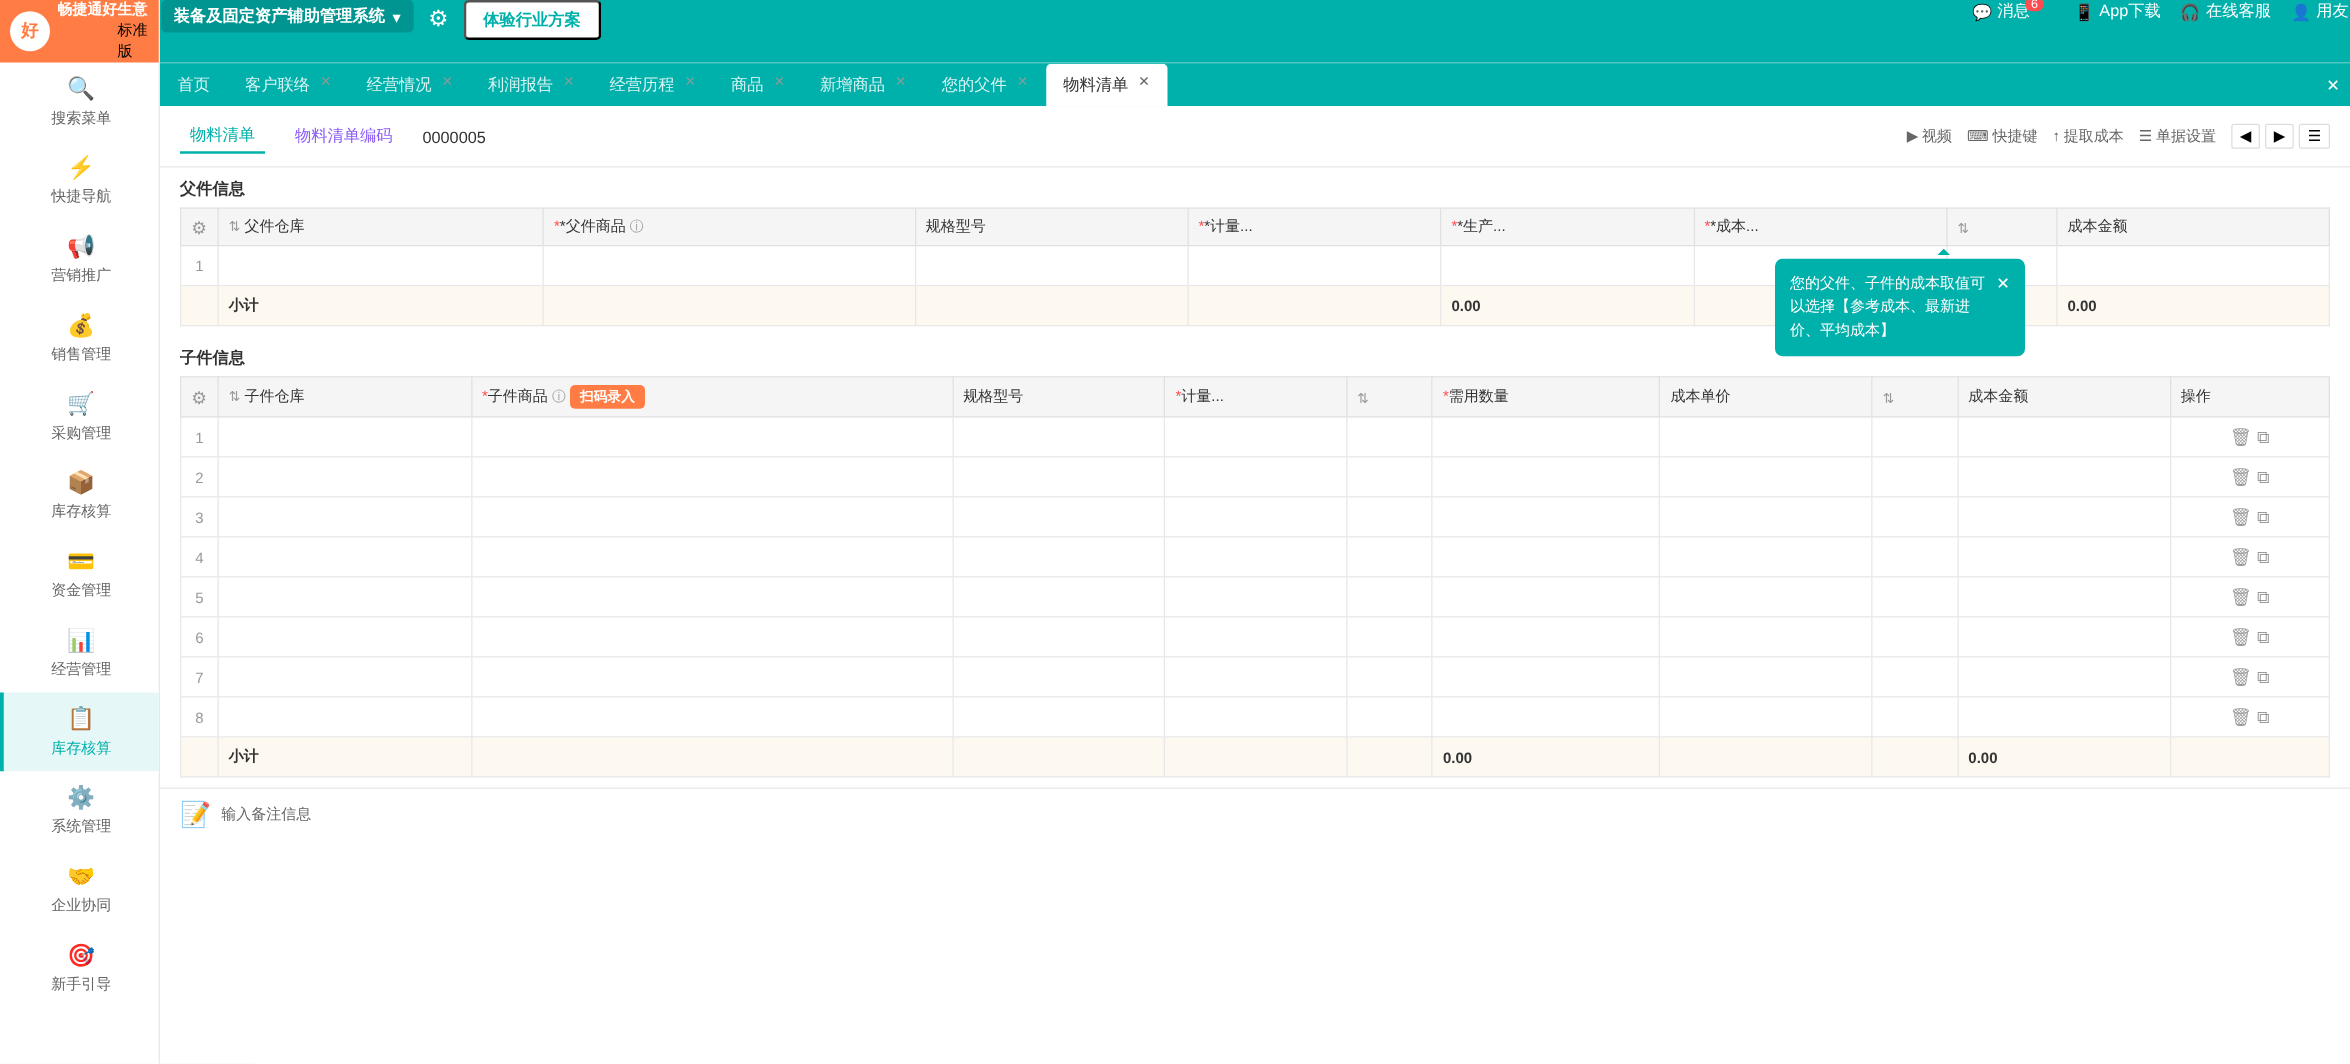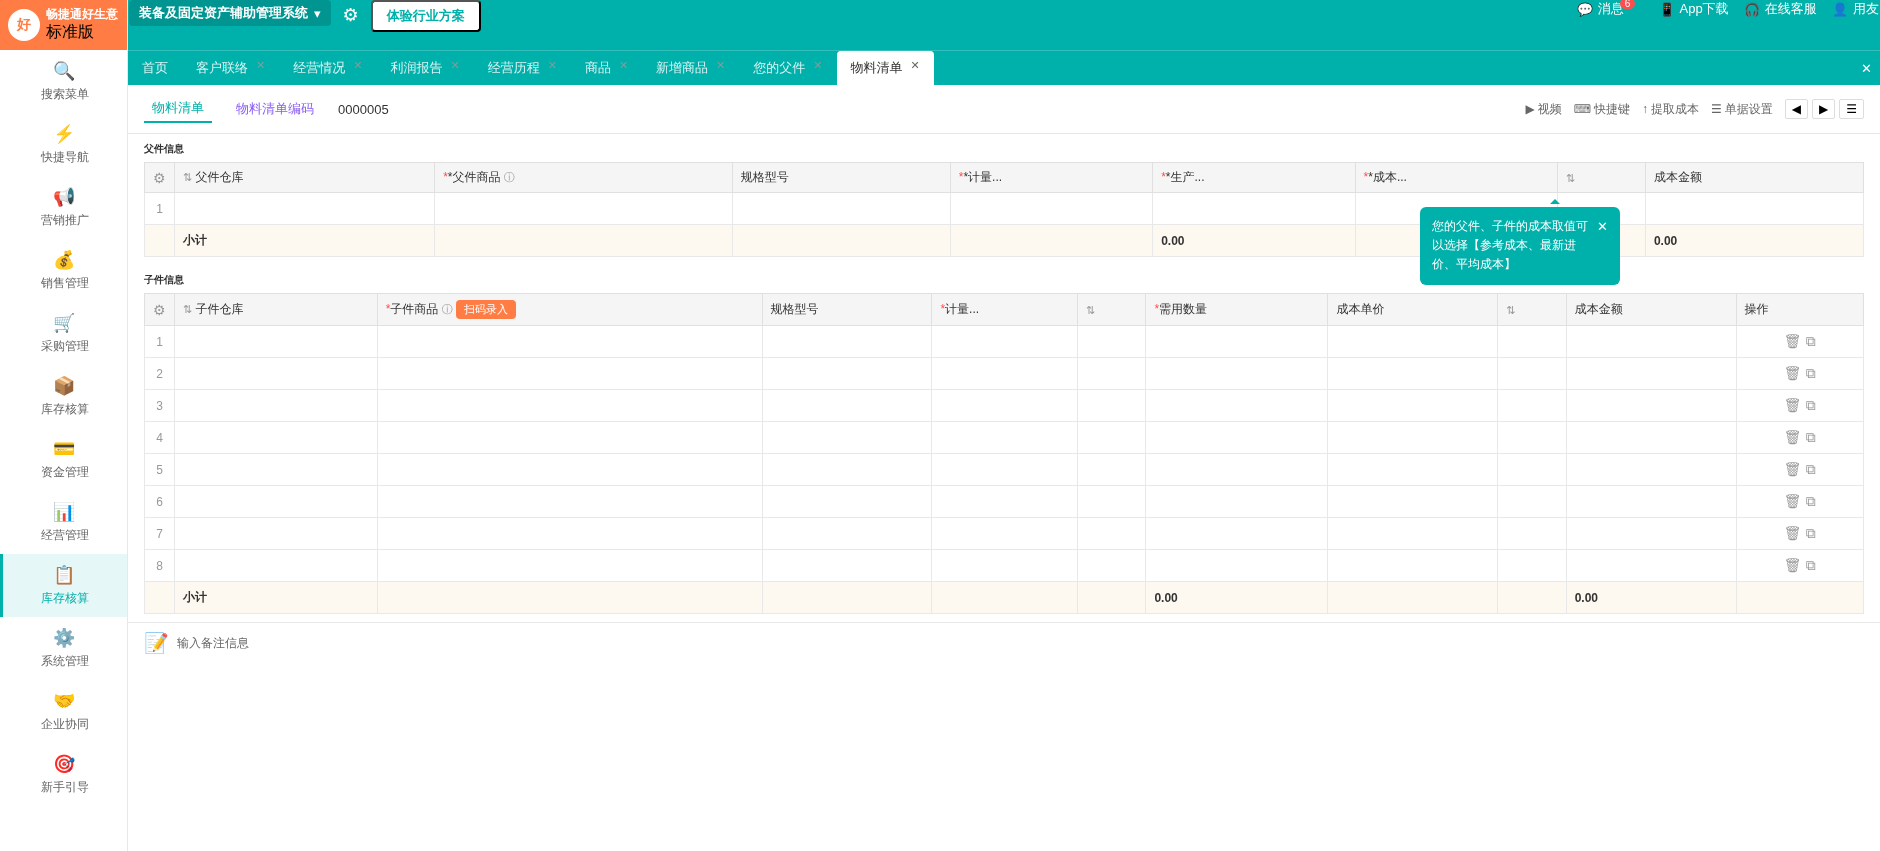--- a/index.html
+++ b/index.html
@@ -3,21 +3,21 @@
   <meta charset="utf-8">
   <style>
     * { box-sizing: border-box; margin: 0; padding: 0; }
     body { font-family: 'Microsoft YaHei', Arial, sans-serif; font-size: 13px; background: #f5f5f5; display: flex; height: 851px; overflow: hidden; }
 
     
     .sidebar { width: 128px; background: #fff; display: flex; flex-direction: column; border-right: 1px solid #e8e8e8; flex-shrink: 0; }
     .sidebar-logo { background: #ff7d45; padding: 10px 8px; display: flex; align-items: center; gap: 6px; height: 50px; }
     .sidebar-logo-icon { width: 32px; height: 32px; background: #fff; border-radius: 50%; display: flex; align-items: center; justify-content: center; color: #ff7d45; font-weight: bold; font-size: 14px; flex-shrink: 0; }
     .sidebar-logo-text { color: #fff; font-size: 12px; line-height: 1.3; font-weight: bold; }
-    .sidebar-logo-sub { font-size: 16px; font-weight: normal; }
+    .sidebar-logo-sub { font-size: 12px; font-weight: normal; margin-left: 48px; }
     .sidebar-item { display: flex; flex-direction: column; align-items: center; padding: 10px 4px; cursor: pointer; color: #666; font-size: 12px; gap: 4px; border-left: 3px solid transparent; }
     .sidebar-item.active { color: #00b0aa; background: #e6f7f7; border-left: 3px solid #00b0aa; }
     .sidebar-item .icon { font-size: 18px; }
 
     
     .main { flex: 1; display: flex; flex-direction: column; overflow: hidden; }
 
     
     .topbar { background: #00b0aa; height: 50px; display: flex; align-items: flex-start; padding: 0 1px; gap: 8px; flex-shrink: 0; }
     .topbar-title { color: #fff; font-size: 13px; background: rgba(0,0,0,0.15); padding: 4px 10px; border-radius: 4px; display: flex; align-items: center; gap: 6px; }
@@ -44,35 +44,35 @@
     .page-header-tab { font-size: 13px; color: #8b5cf6; cursor: pointer; padding: 4px 8px; }
     .page-header-tab.active { color: #00b0aa; border-bottom: 2px solid #00b0aa; }
     .page-header-code { font-size: 13px; color: #333; }
     .page-header-right { margin-left: auto; display: flex; align-items: center; gap: 12px; color: #666; font-size: 12px; }
     .page-header-right-item { display: flex; align-items: center; gap: 3px; cursor: pointer; }
     .page-nav-btns { display: flex; gap: 4px; }
     .page-nav-btn { border: 1px solid #ddd; background: #fff; padding: 2px 6px; cursor: pointer; font-size: 12px; border-radius: 2px; }
 
     
     .section { padding: 8px 16px; }
-    .section-title { font-size: 10px; font-weight: bold; color: #333; margin-bottom: 6px; }
+    .section-title { font-size: 13px; font-weight: bold; color: #333; margin-bottom: 6px; }
 
     
     .data-table { width: 100%; border-collapse: collapse; font-size: 12px; }
     .data-table th { background: #f5f5f5; border: 1px solid #e0e0e0; padding: 6px 8px; color: #333; font-weight: normal; text-align: left; white-space: nowrap; }
     .data-table td { border: 1px solid #e8e8e8; padding: 4px 8px; color: #333; height: 32px; }
     .data-table .row-num { color: #999; text-align: center; width: 30px; }
     .data-table .subtotal { background: #fef9f0; font-weight: bold; }
     .data-table .subtotal td { border-top: 1px solid #e0c080; }
     .required { color: #ff4d4f; }
     .th-icon { font-size: 11px; color: #999; }
     .settings-icon { font-size: 14px; color: #999; cursor: pointer; }
 
     
-    .scan-btn { background: #ff7d45; color: #fff; border: none; border-radius: 4px; padding: 2px 8px; font-size: 11px; cursor: pointer; }
+    .scan-btn { background: #ff7d45; color: #fff; border: none; border-radius: 4px; padding: 2px 8px; font-size: 11px; cursor: pointer; font-weight: bold; }
 
     
     .action-icons { display: flex; gap: 4px; justify-content: center; }
     .action-icon { font-size: 14px; color: #999; cursor: pointer; }
 
     
     .tooltip-box { position: absolute; background: #00b0aa; color: #fff; padding: 10px 12px; border-radius: 6px; font-size: 12px; line-height: 1.6; max-width: 200px; z-index: 100; top: 122px; right: 260px; }
     .tooltip-box::before { content: ''; position: absolute; top: -8px; right: 60px; border: 5px solid transparent; border-bottom-color: #00b0aa; border-top: none; }
     .tooltip-close { float: right; cursor: pointer; margin-left: 8px; font-size: 13px; }
 

